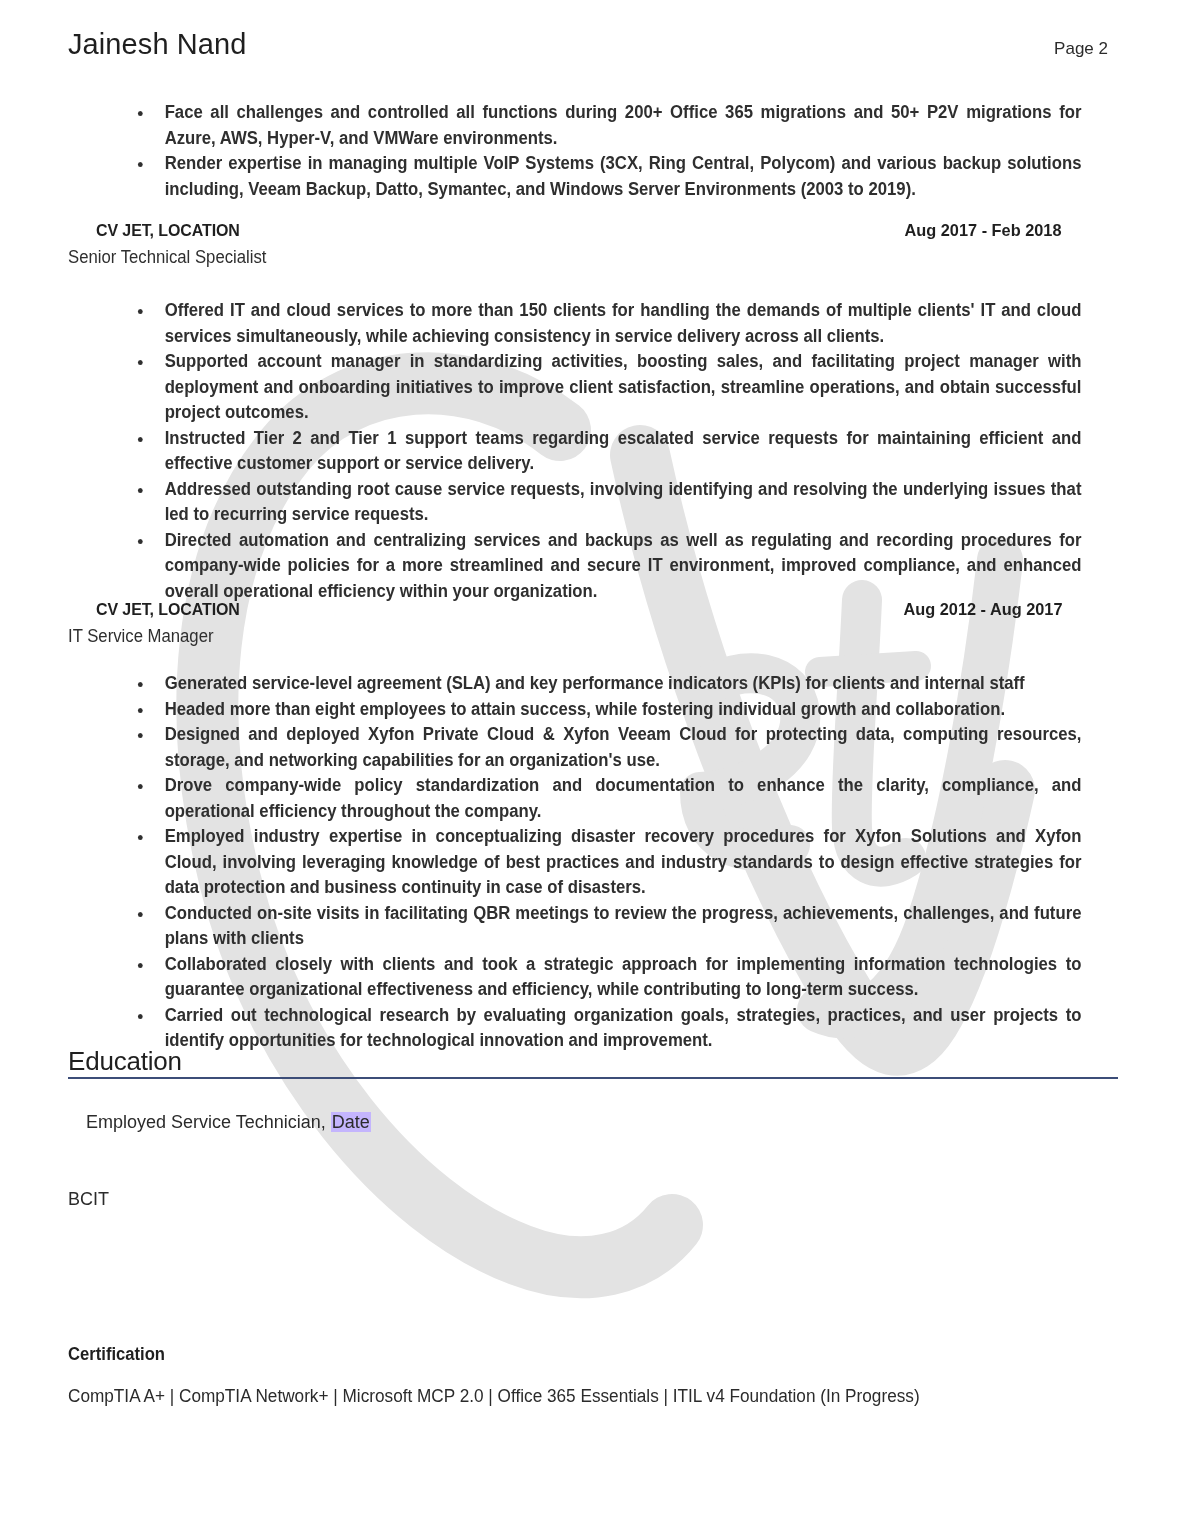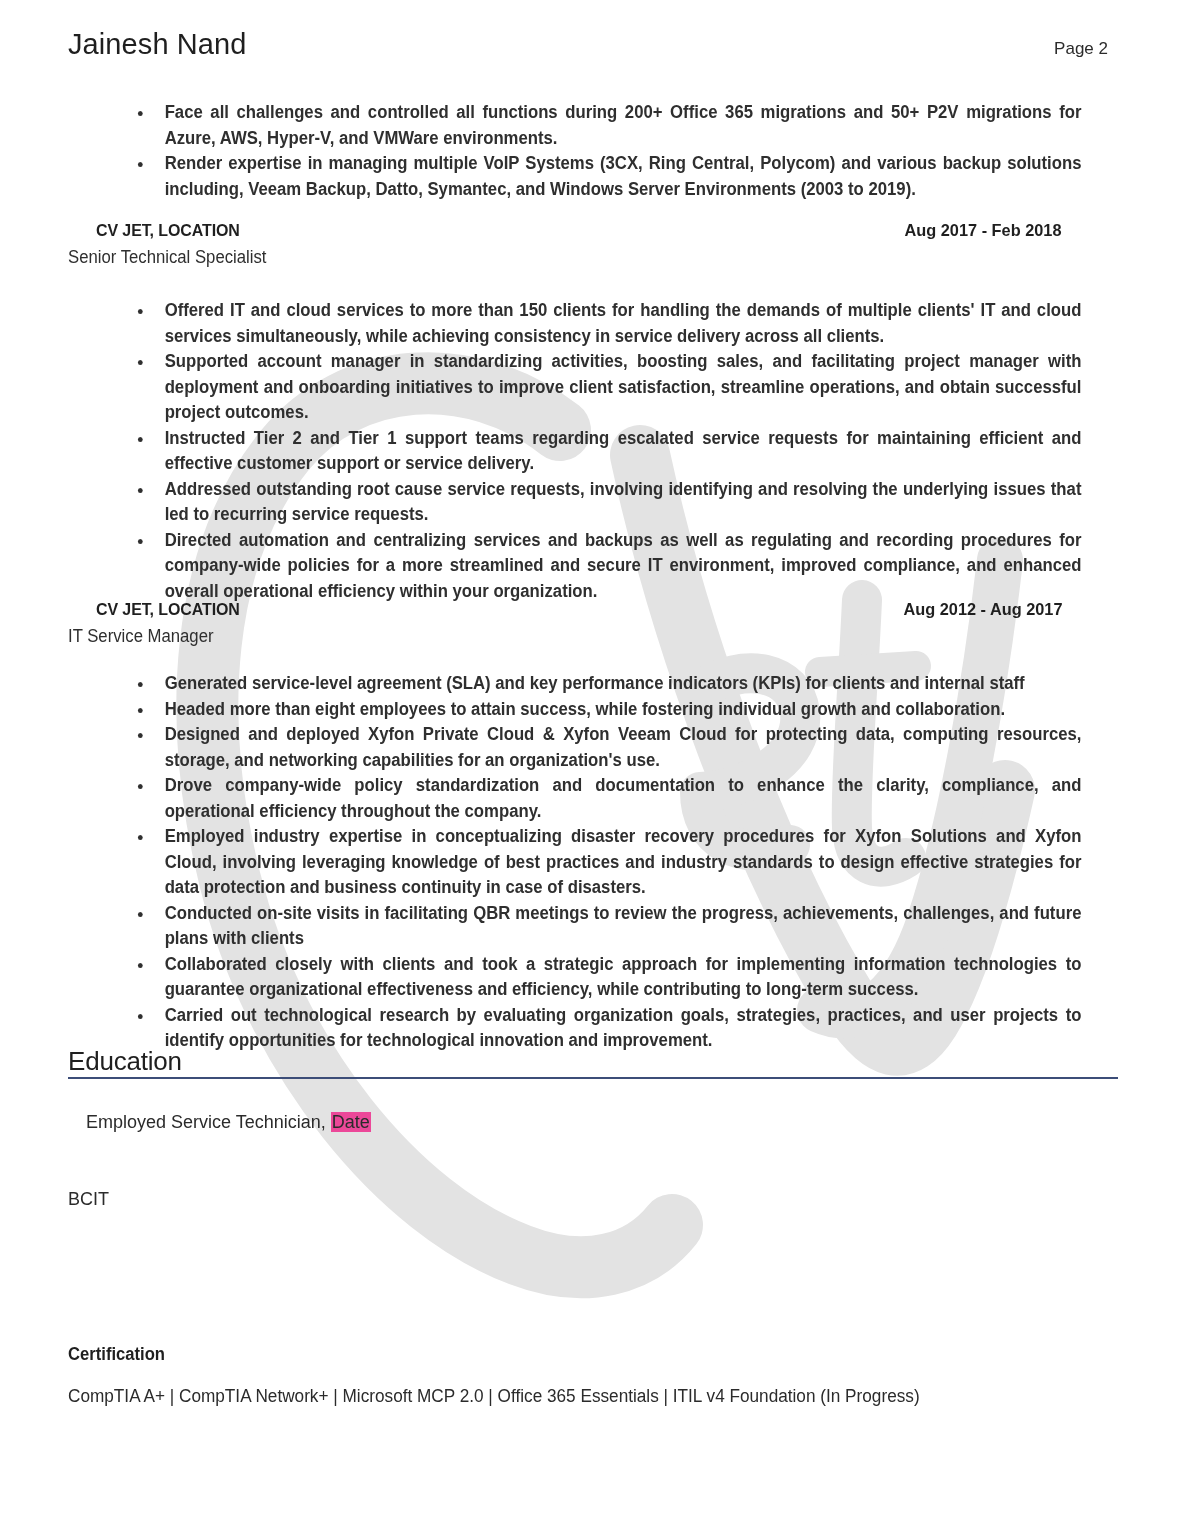--- a/index.html
+++ b/index.html
@@ -176,21 +176,21 @@
     line-height: 25px;
   }
   .edu-program {
     font-size: 18px;
     font-weight: 400;
     color: #2b2b2b;
     line-height: 25px;
     padding-left: 18px;
   }
   .hl {
-    background: #ec4899;
+    background: #c4b5fd;
     color: #2b2b2b;
     padding: 0 1px;
   }
 
   .cert-title {
     position: absolute;
     left: 68px;
     font-family: "Liberation Sans", sans-serif;
     font-size: 17.5px;
     font-weight: 700;

